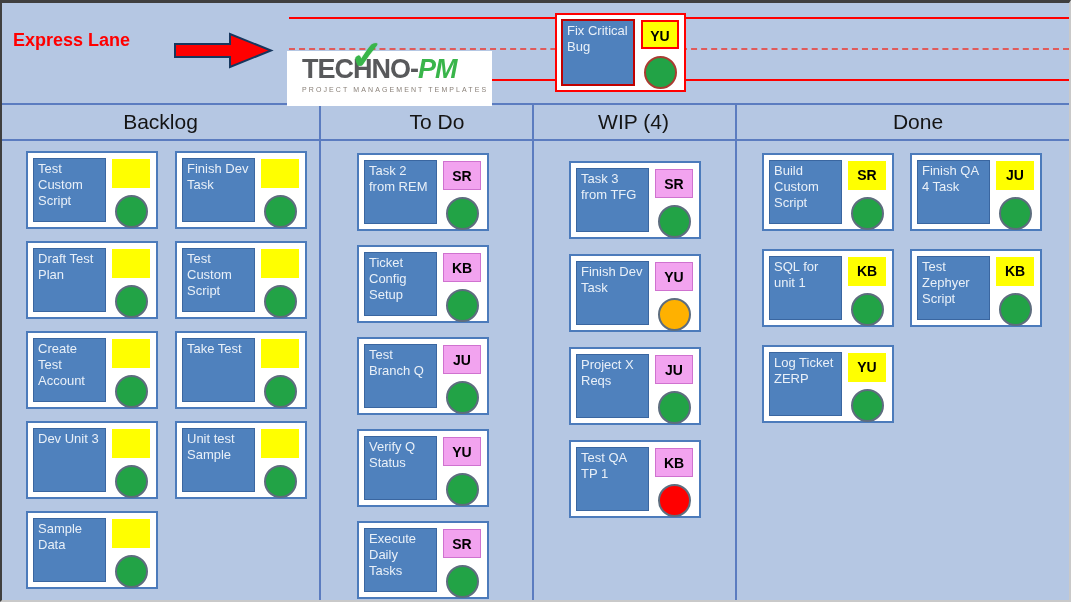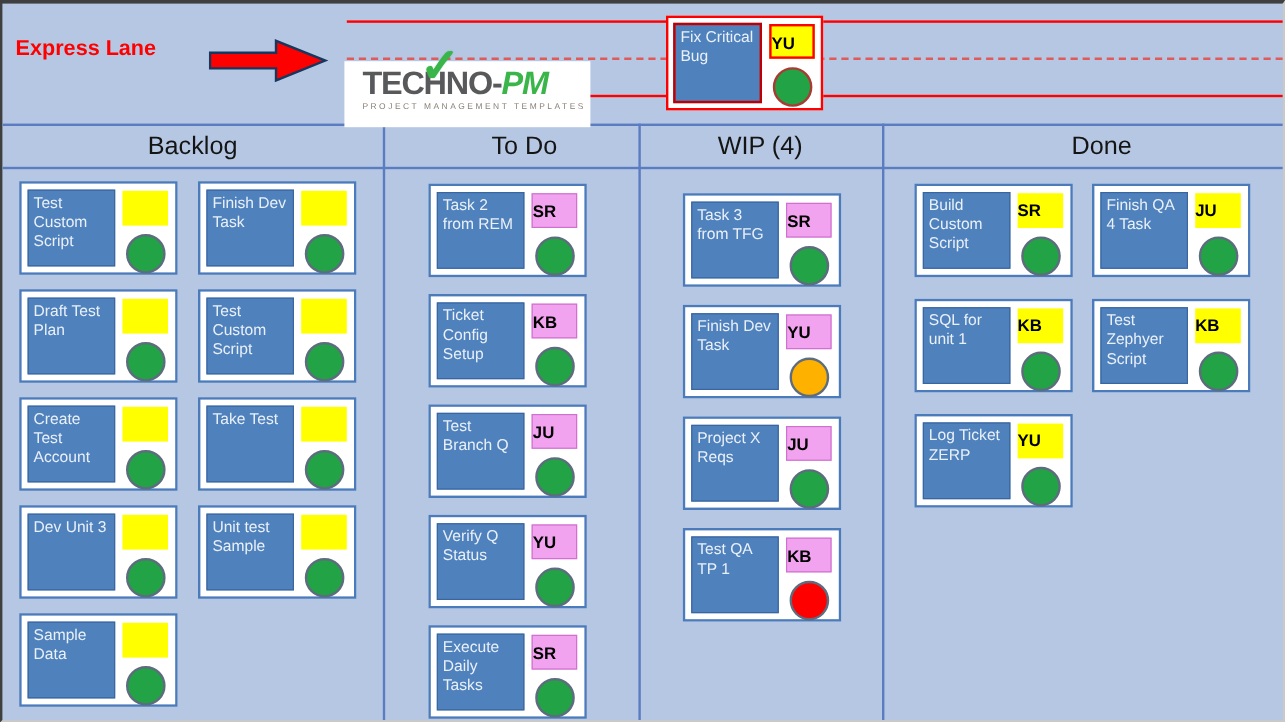--- a/index.html
+++ b/index.html
@@ -29,29 +29,29 @@
   
   .hdr-band{position:absolute;left:0;right:0;top:100px;height:38px;border-top:2px solid #5B7CC0;border-bottom:2px solid #5B7CC0;box-sizing:border-box;z-index:2;}
   .hdr{position:absolute;top:100px;height:38px;display:flex;align-items:center;justify-content:center;
     font-size:21px;color:#141414;z-index:2;}
   .hdr-0{left:0;width:317px;} .hdr-1{left:317px;width:236px;}
   .hdr-2{left:530px;width:203px;} .hdr-3{left:764px;width:304px;}
   .vline{position:absolute;top:100px;bottom:0;width:0;border-left:2px solid #5B7CC0;z-index:1;}
   .v-0{left:317px;} .v-1{left:530px;} .v-2{left:733px;}
   
   .grid{position:absolute;display:grid;grid-auto-rows:78px;z-index:2;}
-  .grid-0{left:14px;top:148px;grid-template-columns:132px 132px;column-gap:17px;row-gap:12px;}
+  .grid-0{left:24px;top:148px;grid-template-columns:132px 132px;column-gap:17px;row-gap:12px;}
   .grid-1{left:355px;top:150px;grid-template-columns:132px;row-gap:14px;}
   .grid-2{left:567px;top:158px;grid-template-columns:132px;row-gap:15px;}
   .grid-3{left:760px;top:150px;grid-template-columns:132px 132px;column-gap:16px;row-gap:18px;}
   .card{box-sizing:border-box;background:#FFFFFF;border:2px solid #4C7BBB;display:flex;padding:5px;gap:5px;}
   .card-title{flex:1;background:#4F81BD;border:1px solid #3A66A0;color:#E9F0F8;
     font-size:13px;line-height:1.22;padding:2px 4px;display:flex;align-items:flex-start;box-sizing:border-box;}
   .card-side{width:40px;display:flex;flex-direction:column;align-items:center;gap:7px;padding-top:1px;}
-  .badge{width:38px;height:29px;line-height:29px;text-align:left;font-weight:bold;font-size:14px;color:#000;flex:none;box-sizing:border-box;}
+  .badge{width:38px;height:29px;line-height:29px;text-align:center;font-weight:bold;font-size:14px;color:#000;flex:none;box-sizing:border-box;}
   .badge.pink{border:1px solid #CF72CF;}
   .status{width:29px;height:29px;border-radius:50%;border:2px solid #5D6D7E;flex:none;box-sizing:content-box;}
 </style>
 </head>
 <body>
 
 <div class="screen">
 
   <div class="red-line solid" style="top:14px"></div>
   <div class="red-line dashed" style="top:45px"></div>

